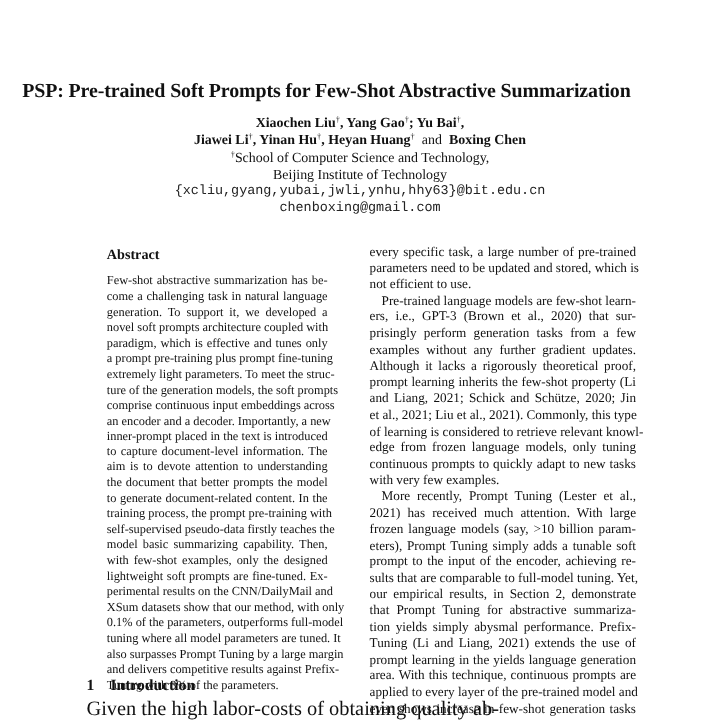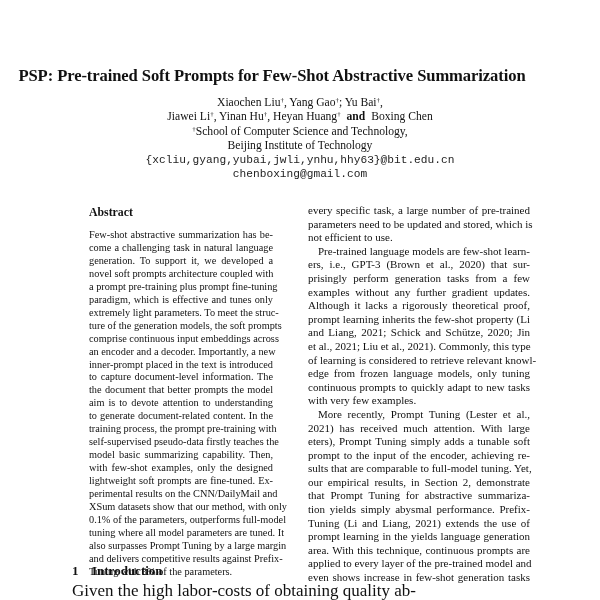--- a/index.html
+++ b/index.html
@@ -1,21 +1,21 @@
 <!DOCTYPE html>
 <html><head>
   <meta charset="utf-8">
   <style>
     html, body { margin: 0; padding: 0; background: #ffffff; }
     body { width: 600px; height: 600px; overflow: hidden; position: relative; color: #111; font-family: "Liberation Serif", serif; }
     .title { position: absolute; top: 66px; left: 0; width: 544px; text-align: center; font-weight: bold; font-size: 16.6px; letter-spacing: -0.1px; }
     .authors { position: absolute; top: 96px; left: 0; width: 600px; text-align: center; font-size: 11.6px; line-height: 14.3px; }
-    .authors .b { font-weight: normal; }
+    .authors .b { font-weight: bold; }
     .authors sup { font-size: 7px; vertical-align: 4px; line-height: 0; }
-    .authors .and { font-weight: bold; margin: 0 3px; }
+    .authors .and { font-weight: normal; margin: 0 3px; }
     .mono { font-family: "Liberation Mono", monospace; font-size: 11.2px; color: #222; }
     .abs-head { position: absolute; top: 205px; left: 89px; width: 184px; text-align: left; font-weight: bold; font-size: 11.8px; }
     .abs-body { position: absolute; top: 229px; left: 89px; width: 184px; font-size: 10.3px; line-height: 12.96px; }
     .line { display: block; white-space: nowrap; text-align: justify; text-align-last: justify; height: 12.96px; overflow: visible; }
     .line.last { text-align-last: left; }
     .sec-head { position: absolute; top: 563px; left: 72px; font-weight: bold; font-size: 13px; }
     .sec-head .num { display: inline-block; width: 20px; }
     .intro-left { position: absolute; top: 584px; left: 72px; width: 222px; font-size: 17px; line-height: 13.6px; }
     .right-col { position: absolute; top: 204px; left: 308px; width: 222px; font-size: 11px; line-height: 13.6px; }
     .right-col .line { height: 13.6px; }
@@ -43,30 +43,30 @@
     <div class="mono">{xcliu,gyang,yubai,jwli,ynhu,hhy63}@bit.edu.cn</div>
     <div class="mono">chenboxing@gmail.com</div>
   </div>
 
   <div class="abs-head">Abstract</div>
   <div class="abs-body" id="abs-body">
       <span class="line">Few-shot abstractive summarization has be-</span>
       <span class="line">come a challenging task in natural language</span>
       <span class="line">generation.  To support it, we developed a</span>
       <span class="line">novel soft prompts architecture coupled with</span>
+      <span class="line">paradigm, which is effective and tunes only</span>
       <span class="line">a prompt pre-training plus prompt fine-tuning</span>
-      <span class="line">paradigm, which is effective and tunes only</span>
       <span class="line">extremely light parameters. To meet the struc-</span>
       <span class="line">ture of the generation models, the soft prompts</span>
       <span class="line">comprise continuous input embeddings across</span>
       <span class="line">an encoder and a decoder. Importantly, a new</span>
       <span class="line">inner-prompt placed in the text is introduced</span>
       <span class="line">to capture document-level information.  The</span>
+      <span class="line">aim is to devote attention to understanding</span>
       <span class="line">the document that better prompts the model</span>
-      <span class="line">aim is to devote attention to understanding</span>
       <span class="line">to generate document-related content. In the</span>
       <span class="line">training process, the prompt pre-training with</span>
       <span class="line">self-supervised pseudo-data firstly teaches the</span>
       <span class="line">model basic summarizing capability.  Then,</span>
       <span class="line">with few-shot examples, only the designed</span>
       <span class="line">lightweight soft prompts are fine-tuned.  Ex-</span>
       <span class="line">perimental results on the CNN/DailyMail and</span>
       <span class="line">XSum datasets show that our method, with only</span>
       <span class="line">0.1% of the parameters, outperforms full-model</span>
       <span class="line">tuning where all model parameters are tuned. It</span>
@@ -93,20 +93,21 @@
       <span class="line">Although it lacks a rigorously theoretical proof,</span>
       <span class="line">prompt learning inherits the few-shot property (Li</span>
       <span class="line">and Liang, 2021; Schick and Schütze, 2020; Jin</span>
       <span class="line">et al., 2021; Liu et al., 2021). Commonly, this type</span>
       <span class="line">of learning is considered to retrieve relevant knowl-</span>
       <span class="line">edge from frozen language models, only tuning</span>
       <span class="line">continuous prompts to quickly adapt to new tasks</span>
       <span class="line last">with very few examples.</span>
       <span class="line indent">More recently, Prompt Tuning (Lester et al.,</span>
       <span class="line">2021) has received much attention.  With large</span>
+      <span class="line">frozen language models (say, &gt;10 billion param-</span>
       <span class="line">eters), Prompt Tuning simply adds a tunable soft</span>
       <span class="line">prompt to the input of the encoder, achieving re-</span>
       <span class="line">sults that are comparable to full-model tuning. Yet,</span>
       <span class="line">our empirical results, in Section 2, demonstrate</span>
       <span class="line">that Prompt Tuning for abstractive summariza-</span>
       <span class="line">tion yields simply abysmal performance.  Prefix-</span>
       <span class="line">Tuning (Li and Liang, 2021) extends the use of</span>
       <span class="line">prompt learning in the yields language generation</span>
       <span class="line">area. With this technique, continuous prompts are</span>
       <span class="line">applied to every layer of the pre-trained model and</span>

